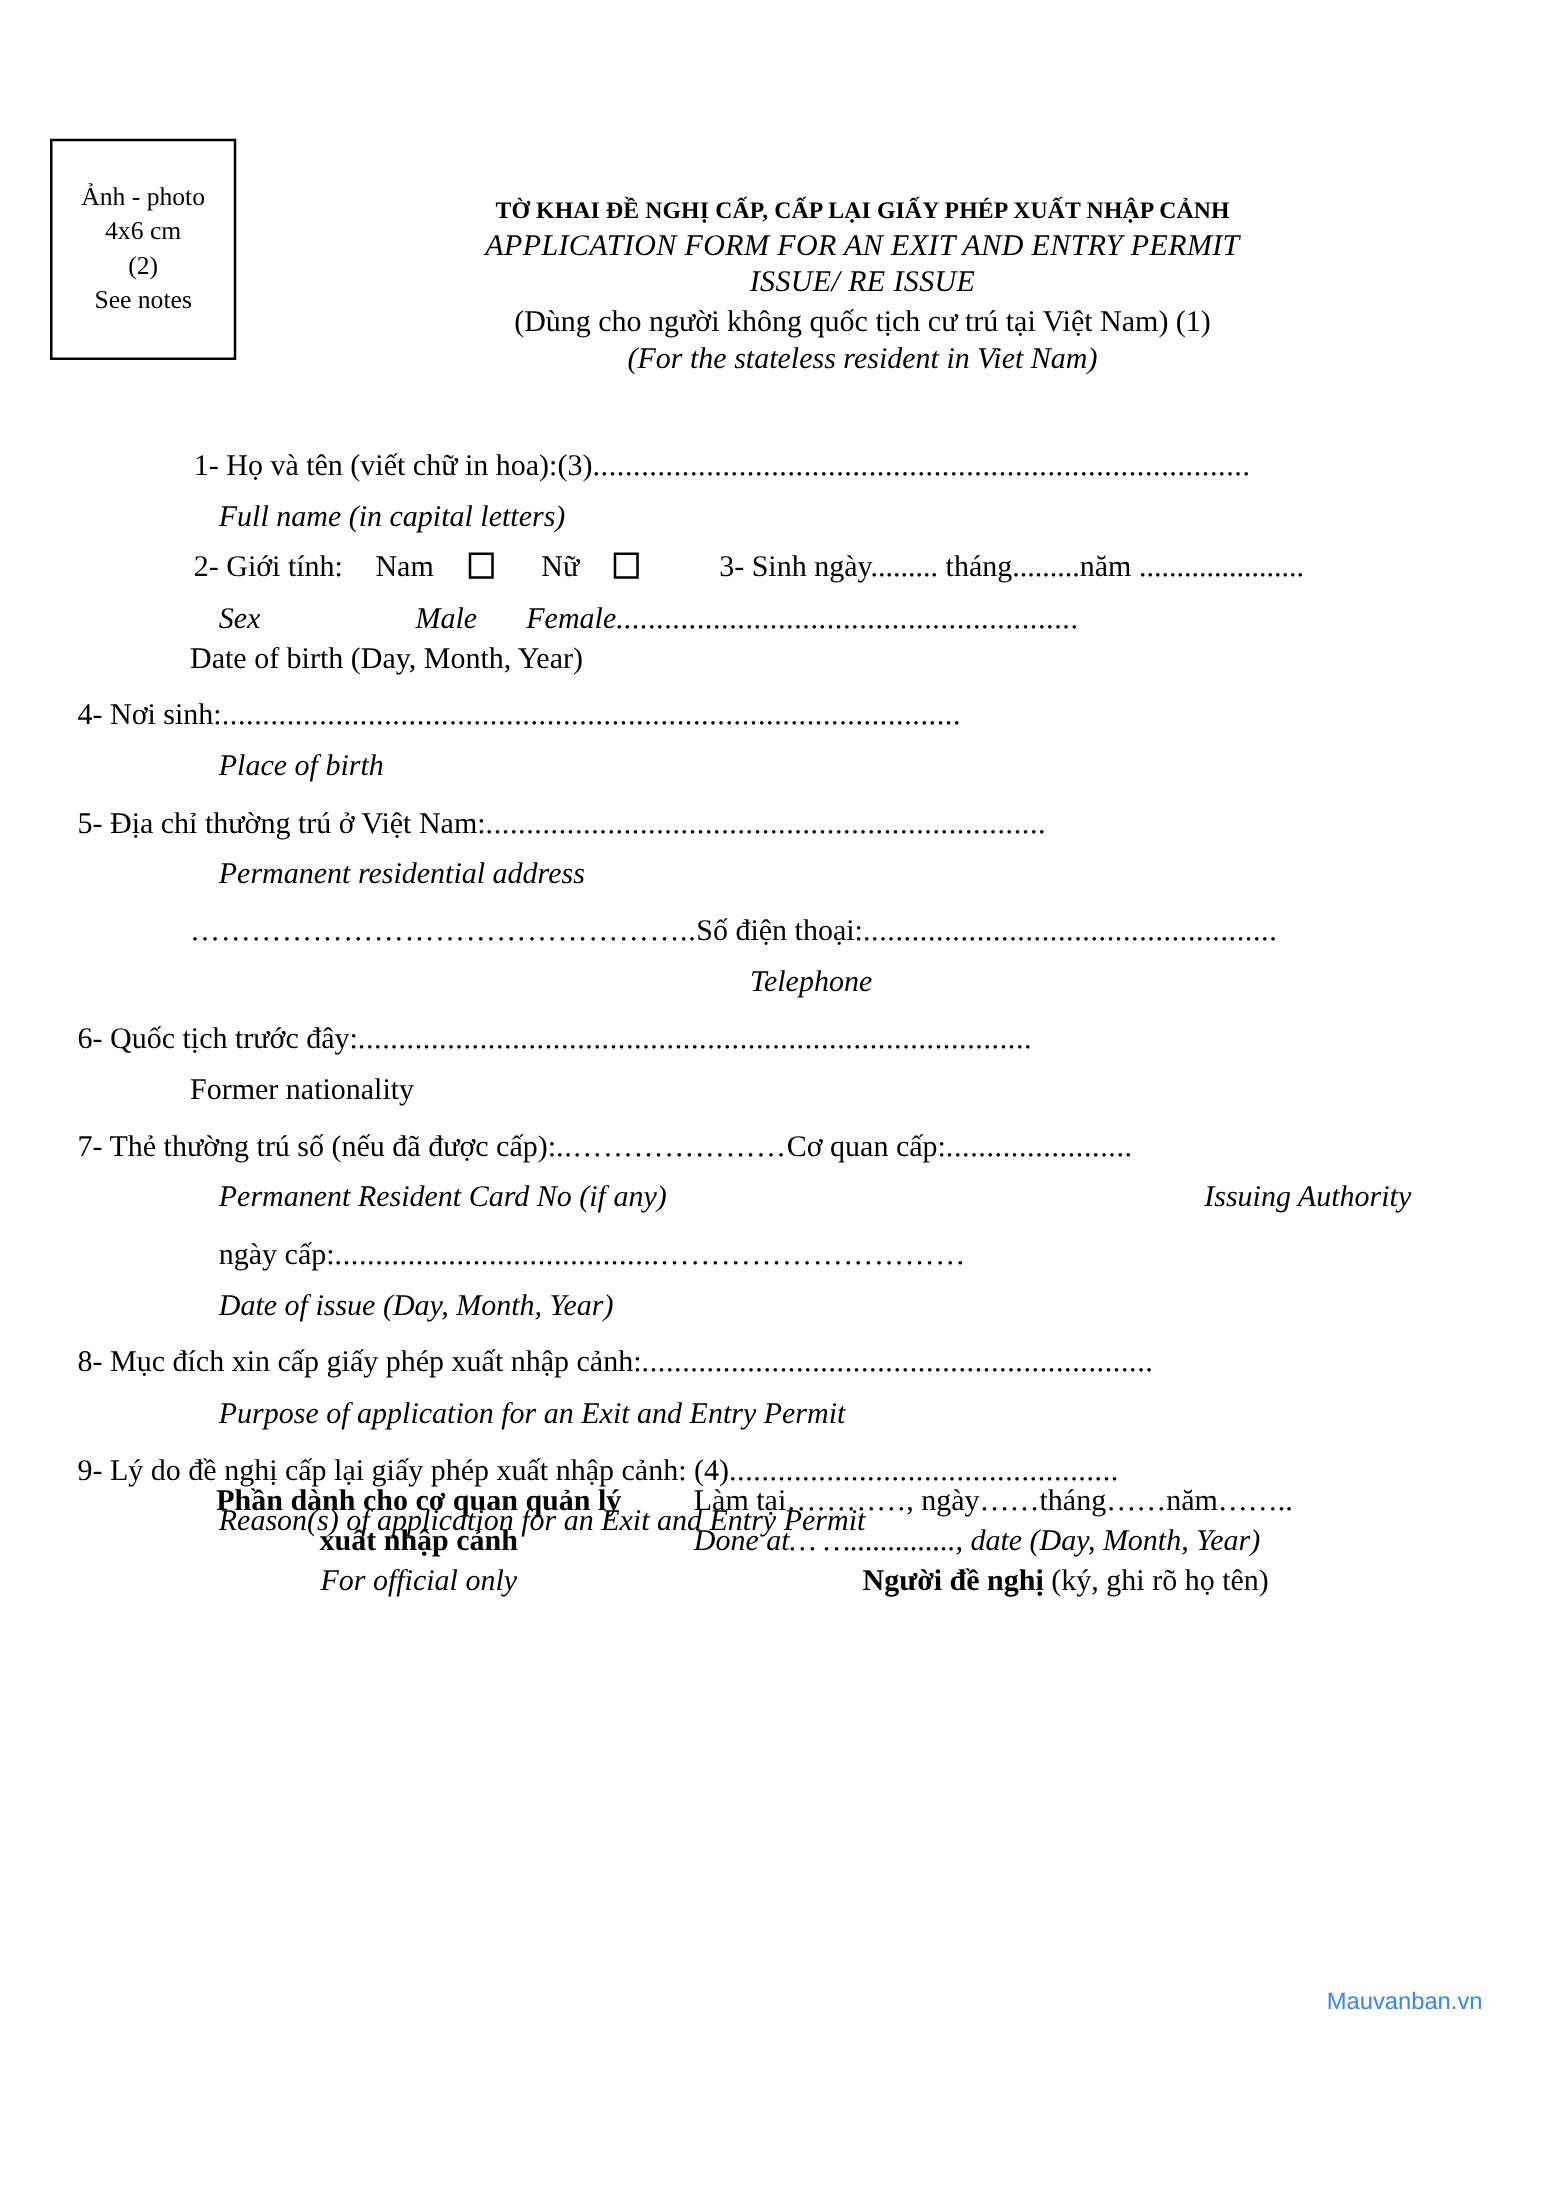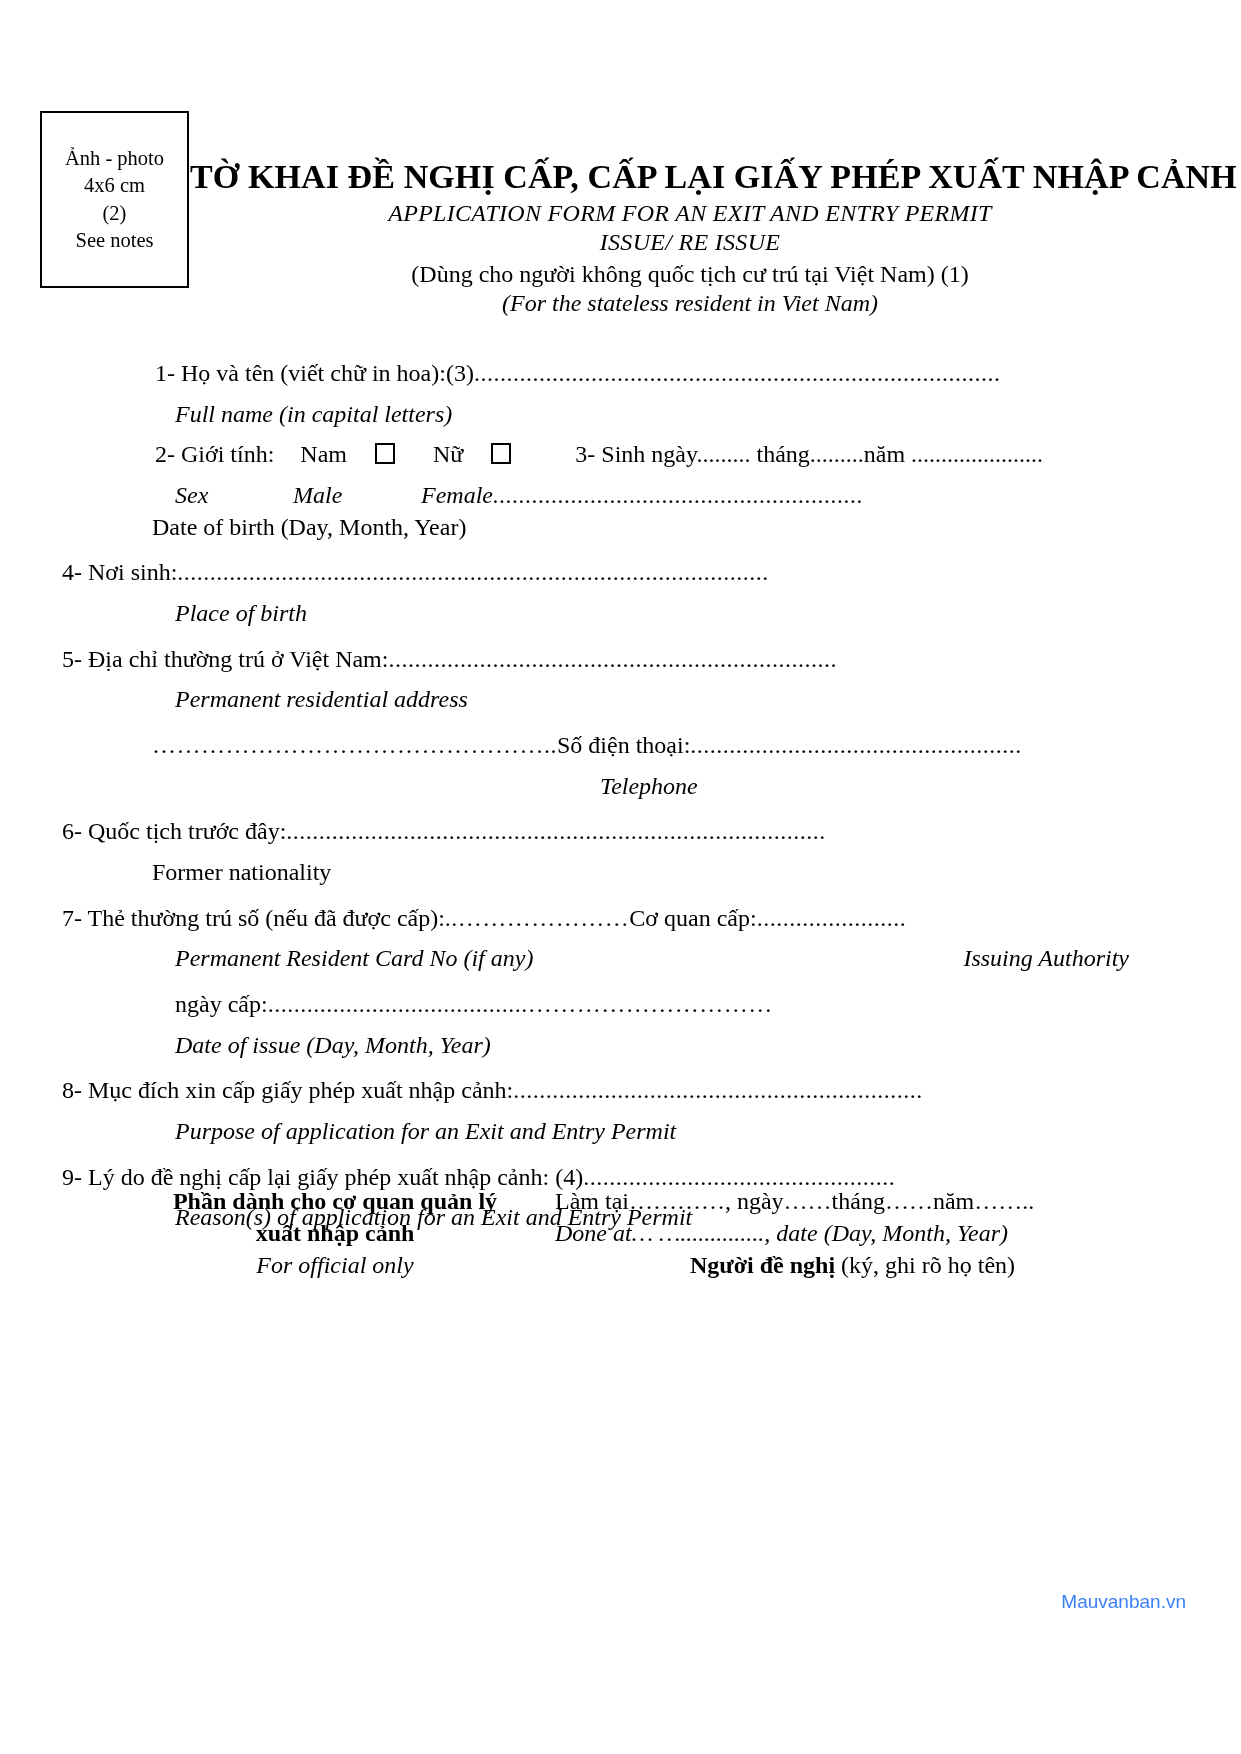--- a/index.html
+++ b/index.html
@@ -45,21 +45,21 @@
     width: 1000px;
     text-align: center;
   }
   .form-code {
     font-weight: bold;
     font-size: 23px;
     letter-spacing: 0.2px;
   }
   .title-vn {
     font-weight: bold;
-    font-size: 34px;
+    font-size: 19px;
     margin-top: 26px;
     letter-spacing: 0.1px;
     white-space: nowrap;
   }
   .title-en {
     font-style: italic;
     font-size: 24px;
     margin-top: 4px;
     letter-spacing: 0.3px;
     white-space: nowrap;
@@ -113,21 +113,21 @@
     vertical-align: -2px;
     margin: 0 2px;
   }
 
   .sp-lg { display: inline-block; width: 36px; }
   .sp-xl { display: inline-block; width: 62px; }
   .sp-md { display: inline-block; width: 26px; }
 
   
   .sex-row span.lbl-sex    { display: inline-block; width: 118px; }
-  .sex-row span.lbl-male   { display: inline-block; width: 128px; }
+  .sex-row span.lbl-male   { display: inline-block; width: 128px; text-align: center; }
   .sex-row span.lbl-female { display: inline-block; }
 
   
   .tel-row { padding-left: 152px; }
   .tel-caption {
     padding-left: 600px;
     font-style: italic;
   }
 
   

